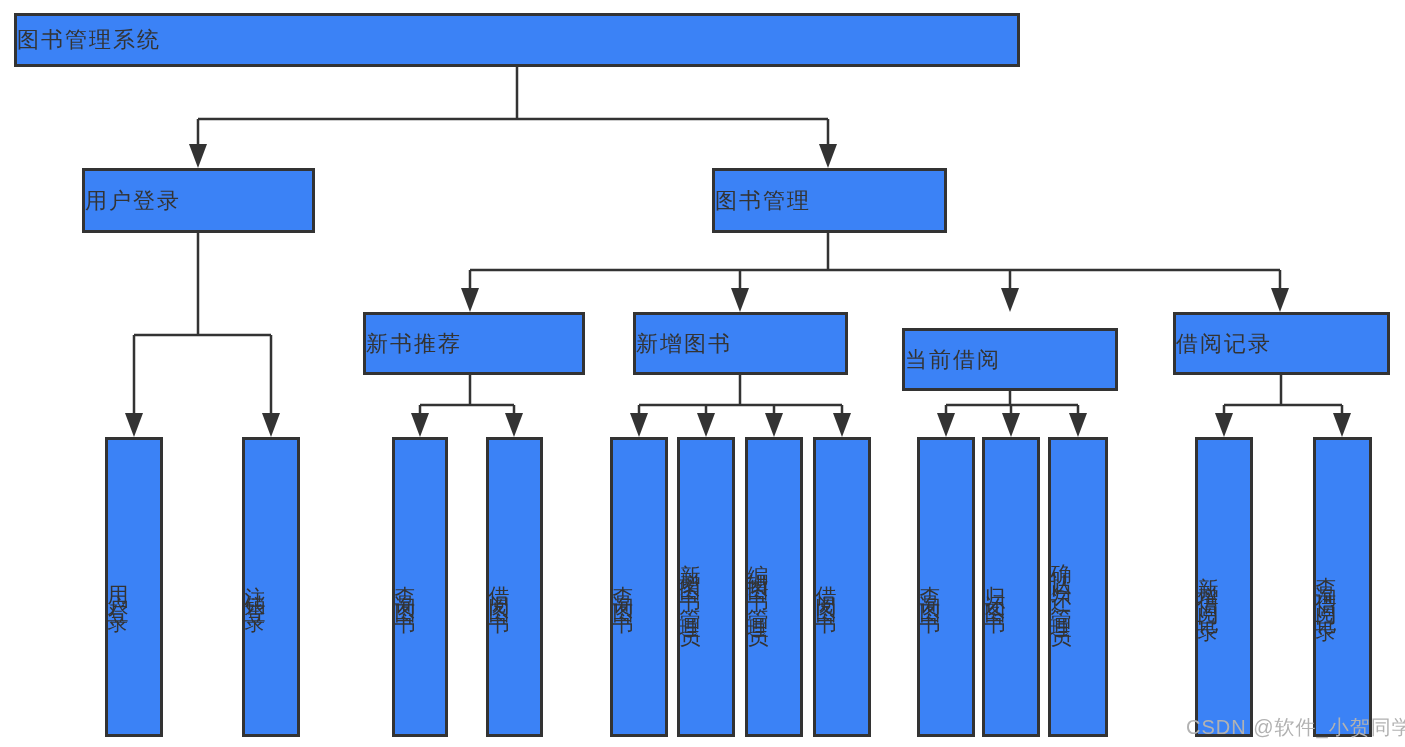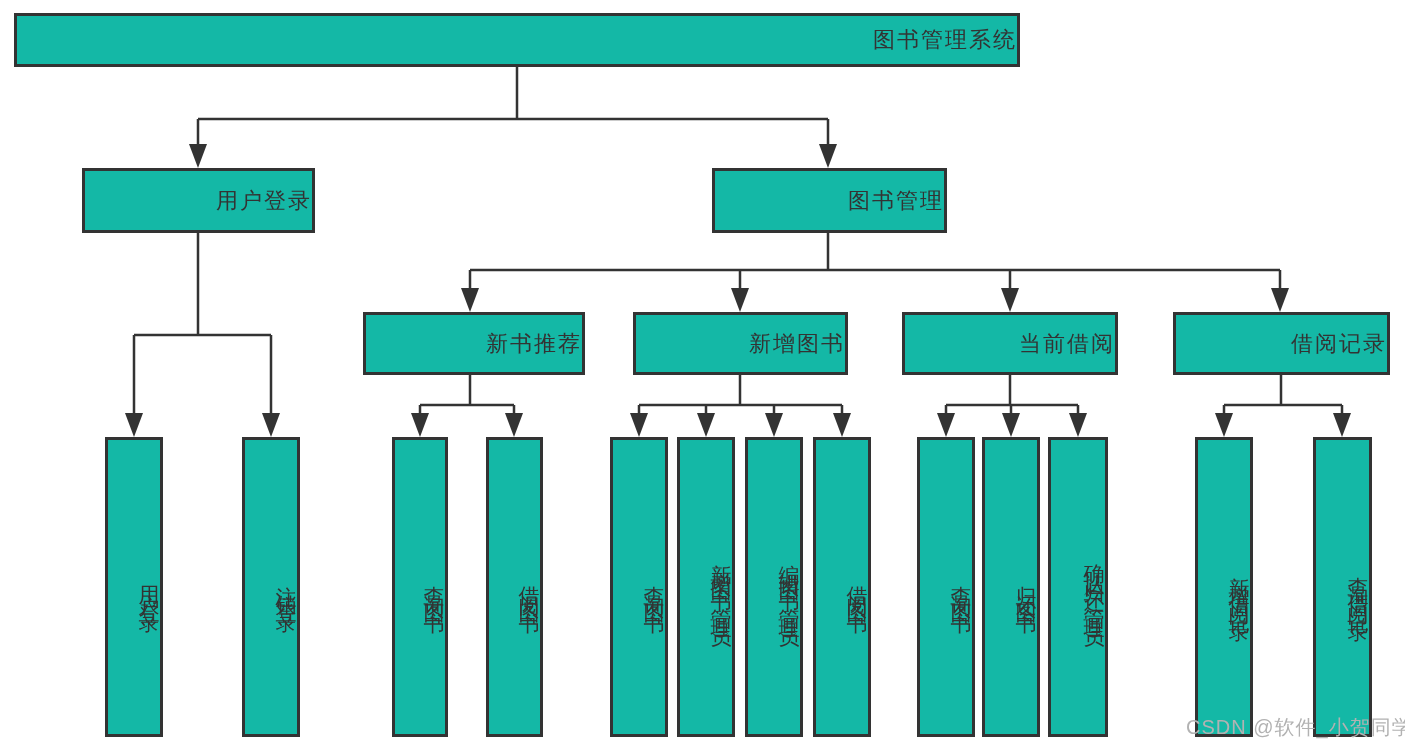--- a/index.html
+++ b/index.html
@@ -18,25 +18,25 @@
   .wires {
     position: absolute;
     left: 0;
     top: 0;
     z-index: 0;
   }
   .node {
     position: absolute;
     box-sizing: border-box;
     border: 3px solid #333333;
-    background: #14b8a6;
+    background: #3b82f6;
     color: #333333;
     display: flex;
     align-items: center;
-    justify-content: flex-end;
+    justify-content: flex-start;
     z-index: 1;
   }
   .h-node span {
     font-size: 22px;
     letter-spacing: 2px;
     white-space: nowrap;
   }
   .v-node span {
     writing-mode: vertical-rl;
     text-orientation: mixed;
@@ -44,21 +44,21 @@
     letter-spacing: 9px;
     line-height: 1;
     white-space: nowrap;
   }
   
   .n-root  { left: 14px;   top: 13px;  width: 1006px; height: 54px; }
   .n-l2a   { left: 82px;   top: 168px; width: 233px;  height: 65px; }
   .n-l2b   { left: 712px;  top: 168px; width: 235px;  height: 65px; }
   .n-l3a   { left: 363px;  top: 312px; width: 222px;  height: 63px; }
   .n-l3b   { left: 633px;  top: 312px; width: 215px;  height: 63px; }
-  .n-l3c   { left: 902px;  top: 312px; width: 216px;  height: 63px; }
+  .n-l3c   { left: 902px;  top: 328px; width: 216px;  height: 63px; }
   .n-l3d   { left: 1173px; top: 312px; width: 217px;  height: 63px; }
   
   .leaf { top: 437px; height: 300px; }
   .n-f0  { left: 105px;  width: 58px; }
   .n-f1  { left: 242px;  width: 58px; }
   .n-f2  { left: 392px;  width: 56px; }
   .n-f3  { left: 486px;  width: 57px; }
   .n-f4  { left: 610px;  width: 58px; }
   .n-f5  { left: 677px;  width: 58px; }
   .n-f6  { left: 745px;  width: 58px; }

